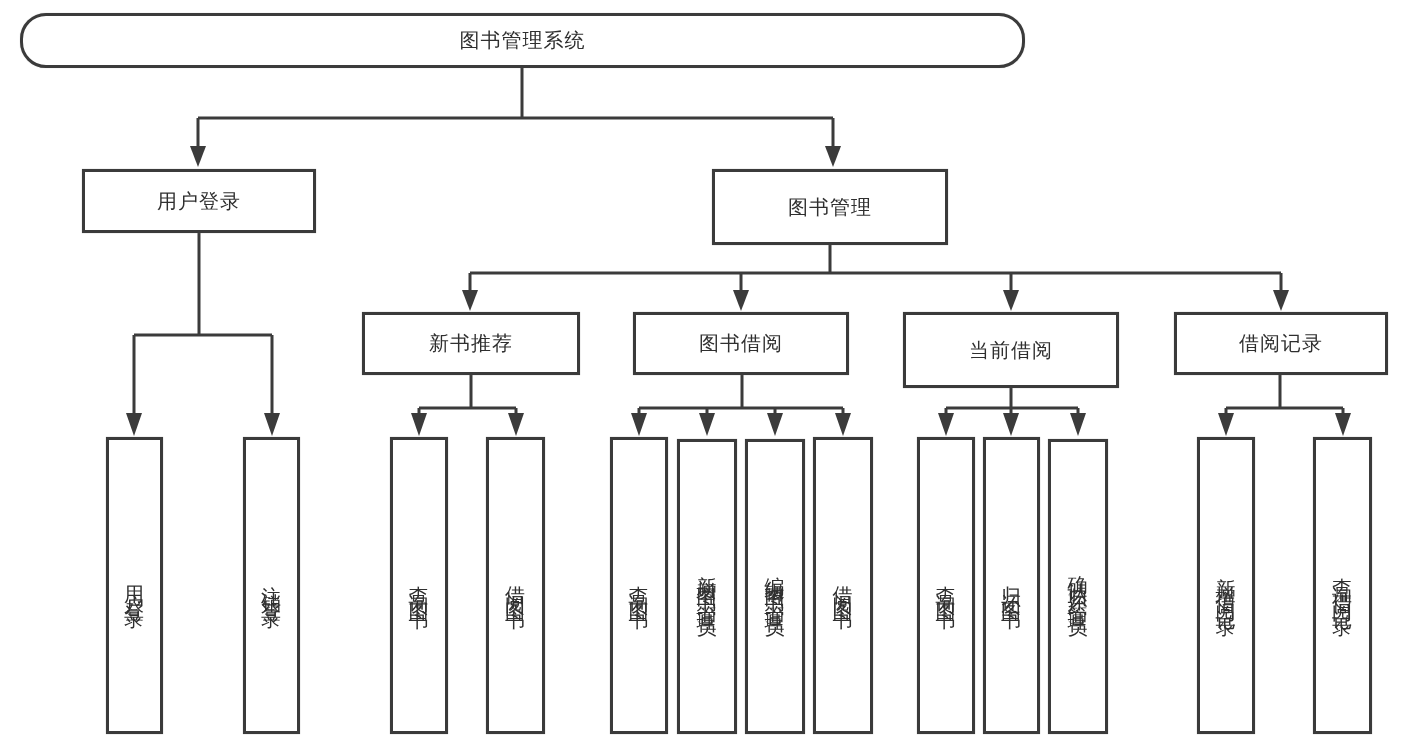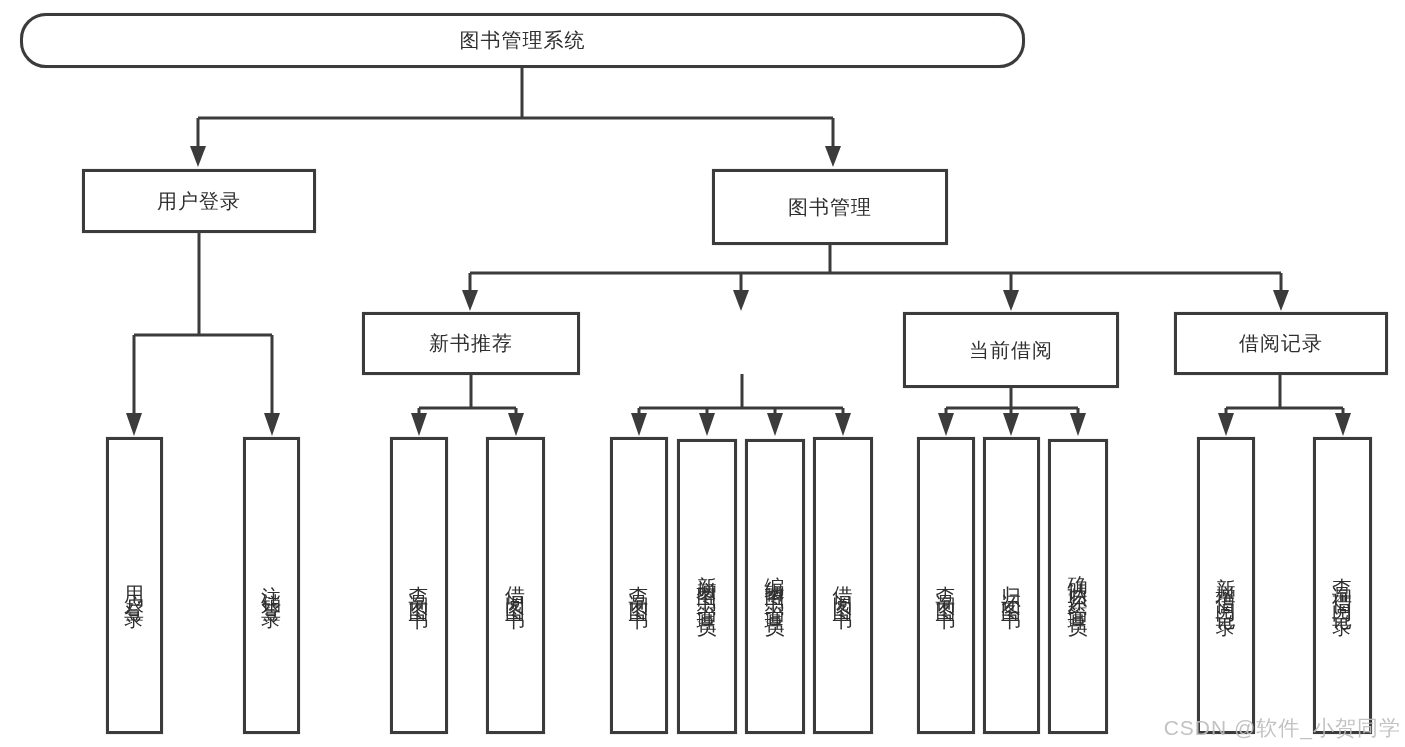--- a/index.html
+++ b/index.html
@@ -124,20 +124,23 @@
   <div class="node" style="left:82px; top:169px; width:234px; height:64px;">
     <span>用户登录</span>
   </div>
   <div class="node" style="left:712px; top:169px; width:236px; height:76px;">
     <span>图书管理</span>
   </div>
 
   <div class="node" style="left:362px; top:312px; width:218px; height:63px;">
     <span>新书推荐</span>
   </div>
+  <div class="node" style="left:633px; top:312px; width:216px; height:63px;">
+    <span>图书借阅</span>
+  </div>
   <div class="node" style="left:903px; top:312px; width:216px; height:76px;">
     <span>当前借阅</span>
   </div>
   <div class="node" style="left:1174px; top:312px; width:214px; height:63px;">
     <span>借阅记录</span>
   </div>
 
   <div class="vnode" style="left:106px; top:437px; width:57px; height:297px;">
     <span class="vlabel">用户登录</span>
   </div>
@@ -175,15 +178,14 @@
     <span class="vlabel" style="letter-spacing:6px;">确认归还（管理员）</span>
   </div>
 
   <div class="vnode" style="left:1197px; top:437px; width:58px; height:297px;">
     <span class="vlabel">新增借阅记录</span>
   </div>
   <div class="vnode" style="left:1313px; top:437px; width:59px; height:297px;">
     <span class="vlabel">查询借阅记录</span>
   </div>
 
-  <span class="watermark">CSDN @软件_小贺同学</span>
 
 </div>
 
 </body></html>

